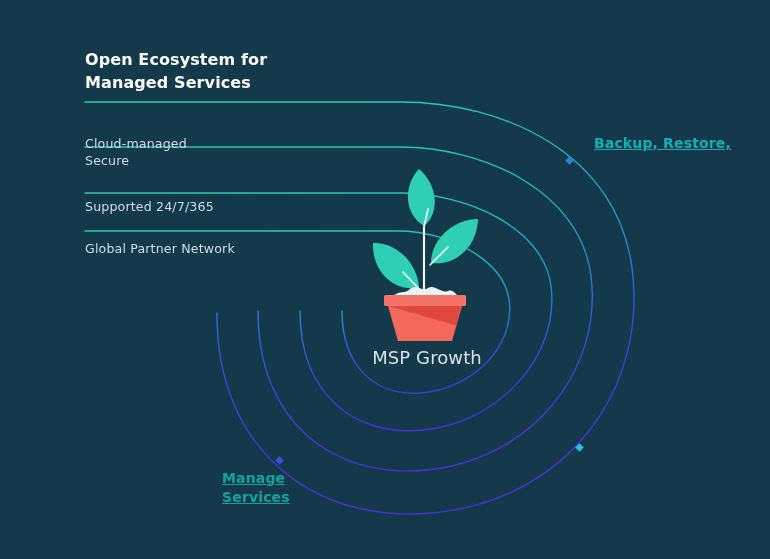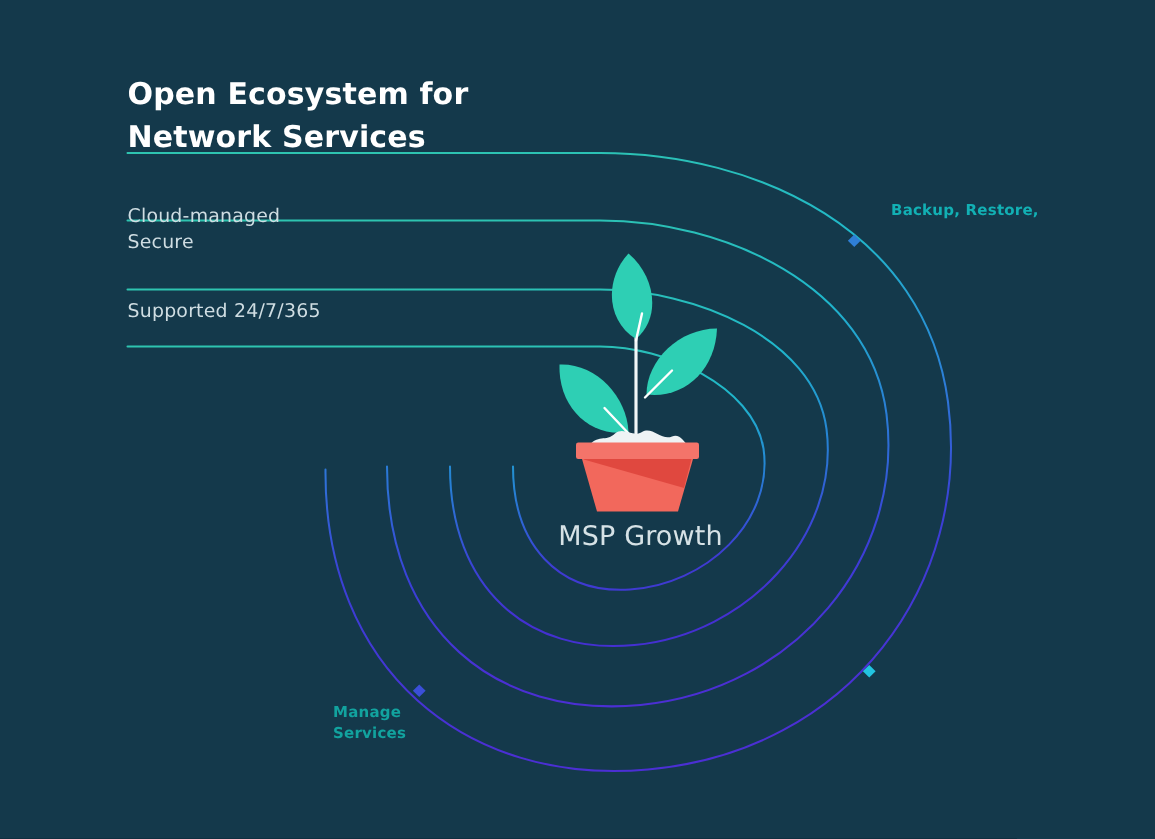--- a/index.html
+++ b/index.html
@@ -22,21 +22,21 @@
     height: 559px;
   }
 
   
   .title {
     position: absolute;
     left: 85px;
     top: 48px;
     width: 300px;
     color: #ffffff;
-    font-size: 20px;
+    font-size: 16px;
     font-weight: bold;
     line-height: 1.45;
     letter-spacing: 0.1px;
   }
   .title .tl { display: block; }
 
   
   .feat {
     position: absolute;
     left: 85px;
@@ -47,25 +47,26 @@
     white-space: nowrap;
   }
   .feat-0 { top: 108px; margin-top: 28px; }
   .feat-1 { top: 153px; }
   .feat-2 { top: 199px; }
   .feat-3 { top: 241px; }
 
   
   .callout {
     position: absolute;
-    font-size: 10px;
+    font-size: 14px;
     font-weight: bold;
     line-height: 1.35;
     letter-spacing: 0.15px;
     white-space: nowrap;
+    text-decoration: underline;
   }
   .callout .cl { display: block; }
   .callout-backup    { left: 594px; top: 134px; color: #12b0b4; }
   .callout-simplify  { left: 592px; top: 460px; color: #12b0b4; }
   .callout-manage    { left: 222px; top: 469px; color: #12a39f; }
 
   
   .center-caption {
     position: absolute;
     left: 357px;
@@ -185,26 +186,27 @@
       <path d="M 388,306 L 462,306 L 452,341 L 398,341 Z" fill="#f2685c"></path>
 
       <g clip-path="url(#potClip)">
         <path d="M 388,306 L 462,306 L 462,327 Z" fill="#e0483f"></path>
       </g>
     </g>
   </svg>
 
   <div class="title">
     <span class="tl">Open Ecosystem for</span>
-    <span class="tl">Network Services</span>
+    <span class="tl">Managed Services</span>
   </div>
 
   <div class="feat feat-0">Cloud-managed</div>
   <div class="feat feat-1">Secure</div>
   <div class="feat feat-2">Supported 24/7/365</div>
+  <div class="feat feat-3">Global Partner Network</div>
 
   <div class="callout callout-backup">
     <span class="cl">Backup, Restore,</span>
   </div>
 
 
   <div class="callout callout-manage">
     <span class="cl">Manage</span>
     <span class="cl">Services</span>
   </div>

